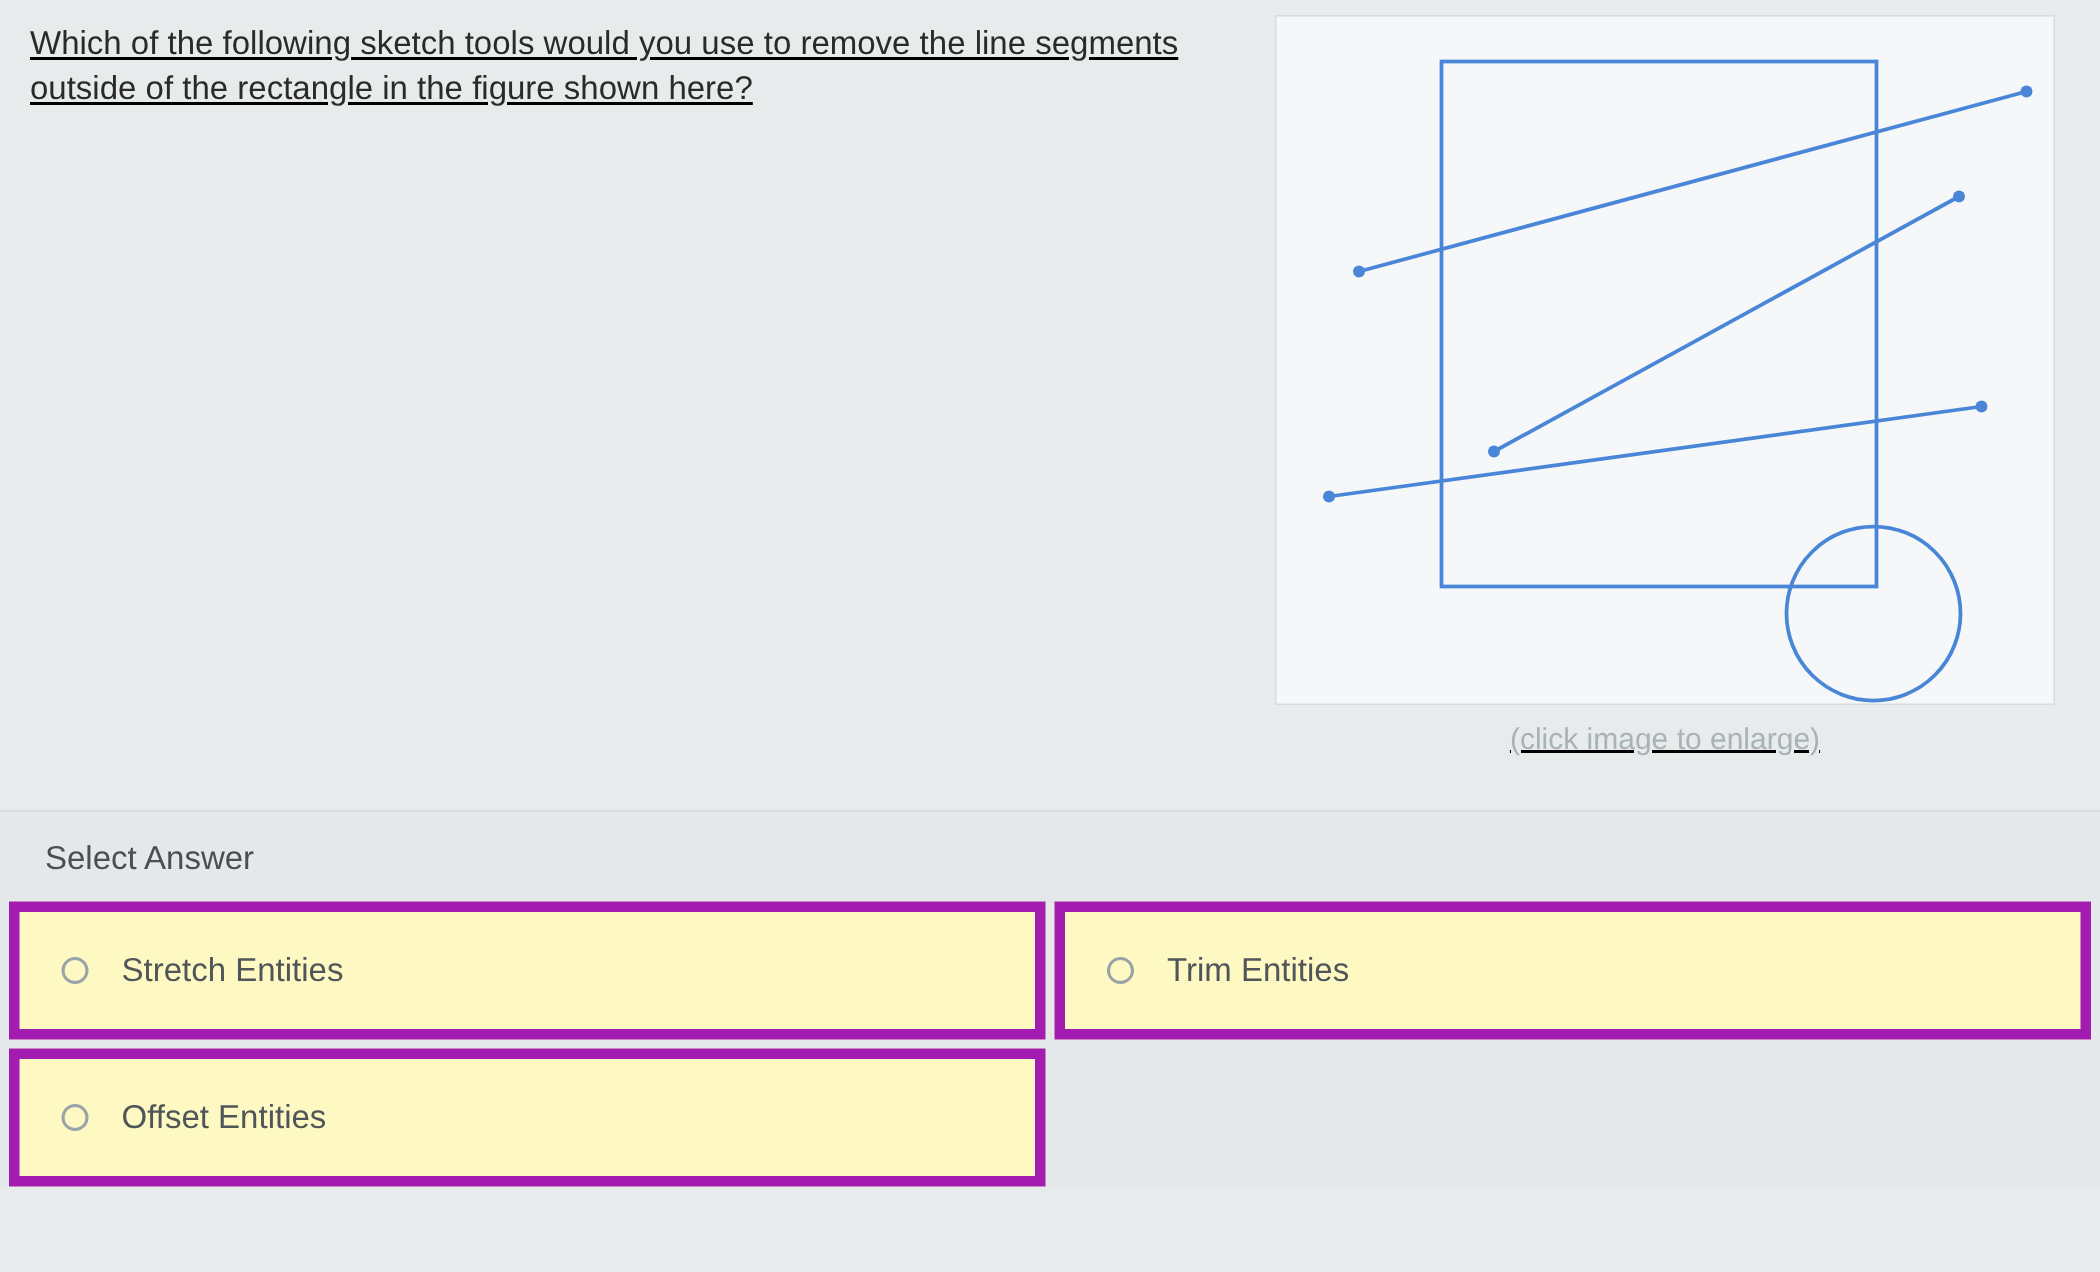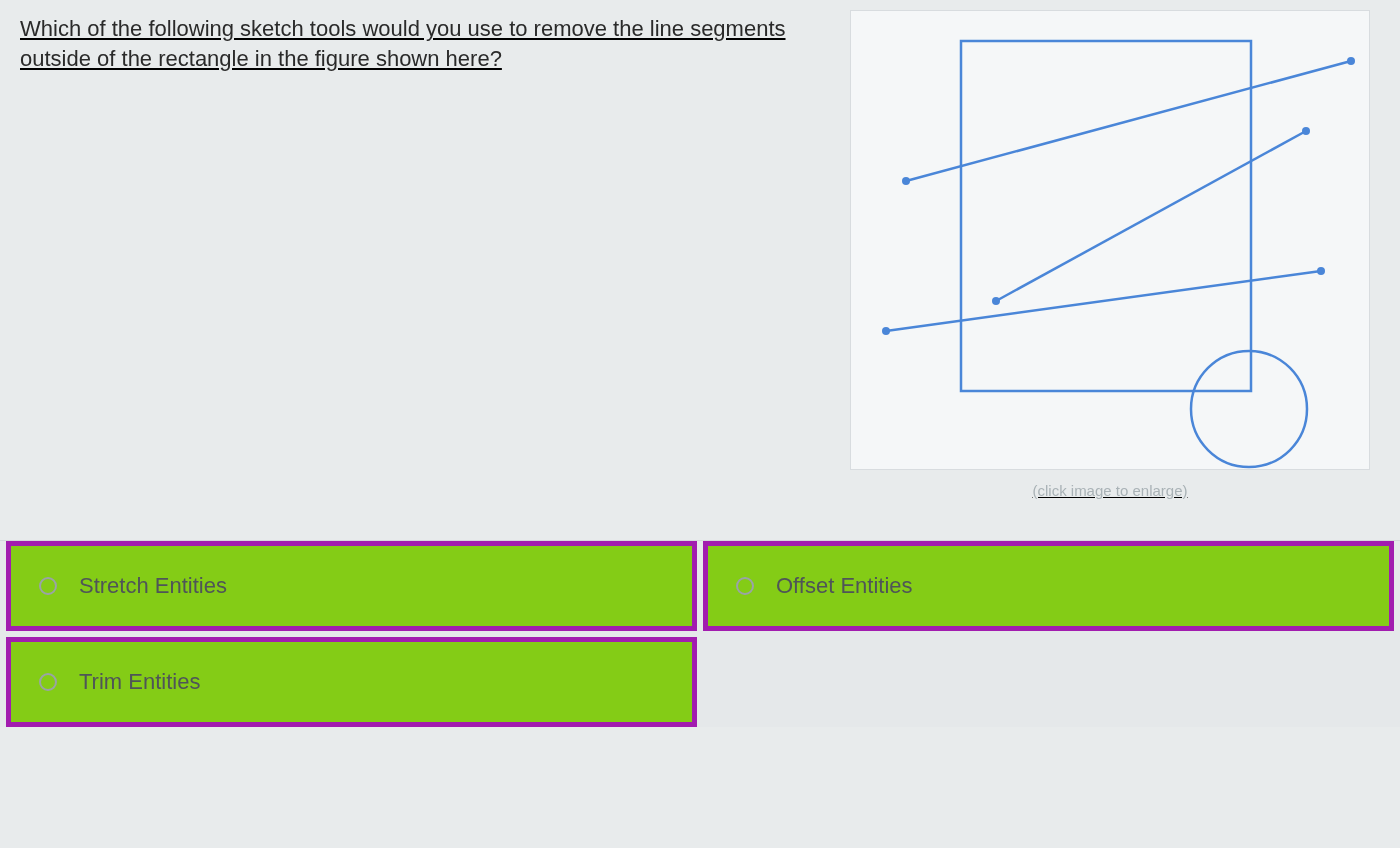--- a/index.html
+++ b/index.html
@@ -31,42 +31,42 @@
     align-items: center;
   }
   .figure-box {
     width: 520px;
     height: 460px;
     background: #f5f7f8;
     border: 1px solid #d8dcdf;
     position: relative;
   }
   .figure-caption {
-    font-size: 15px;
+    font-size: 20px;
     color: #a9b2b6;
     margin-top: 12px;
   }
   .answer-section {
     border-top: 1px solid #d4d9db;
     background: #e5e8ea;
   }
   .select-header {
     font-size: 22px;
     color: #4a4f52;
     padding: 18px 30px 16px 30px;
   }
   .options {
     display: grid;
     grid-template-columns: 1fr 1fr;
     gap: 6px;
     padding: 0 6px;
   }
   .option {
-    background: #84cc16;
-    border: 5px solid #a21caf;
+    background: #fef9c3;
+    border: 7px solid #a21caf;
     padding: 26px 28px;
     display: flex;
     align-items: center;
     gap: 22px;
     cursor: pointer;
     min-height: 90px;
   }
   .radio {
     width: 18px;
     height: 18px;
@@ -104,27 +104,28 @@
         <circle cx="470" cy="260" r="4" fill="#4a86d8"></circle>
 
         <circle cx="398" cy="398" r="58" fill="none" stroke="#4a86d8" stroke-width="2.5"></circle>
       </svg>
     </div>
     <div class="figure-caption">(click image to enlarge)</div>
   </div>
 </div>
 
 <div class="answer-section">
+  <div class="select-header">Select Answer</div>
   <div class="options">
     <div class="option">
       <span class="radio"></span>
       <span class="option-label">Stretch Entities</span>
     </div>
     <div class="option">
       <span class="radio"></span>
-      <span class="option-label">Offset Entities</span>
+      <span class="option-label">Trim Entities</span>
     </div>
     <div class="option">
       <span class="radio"></span>
-      <span class="option-label">Trim Entities</span>
+      <span class="option-label">Offset Entities</span>
     </div>
   </div>
 </div>
 
 </body></html>

